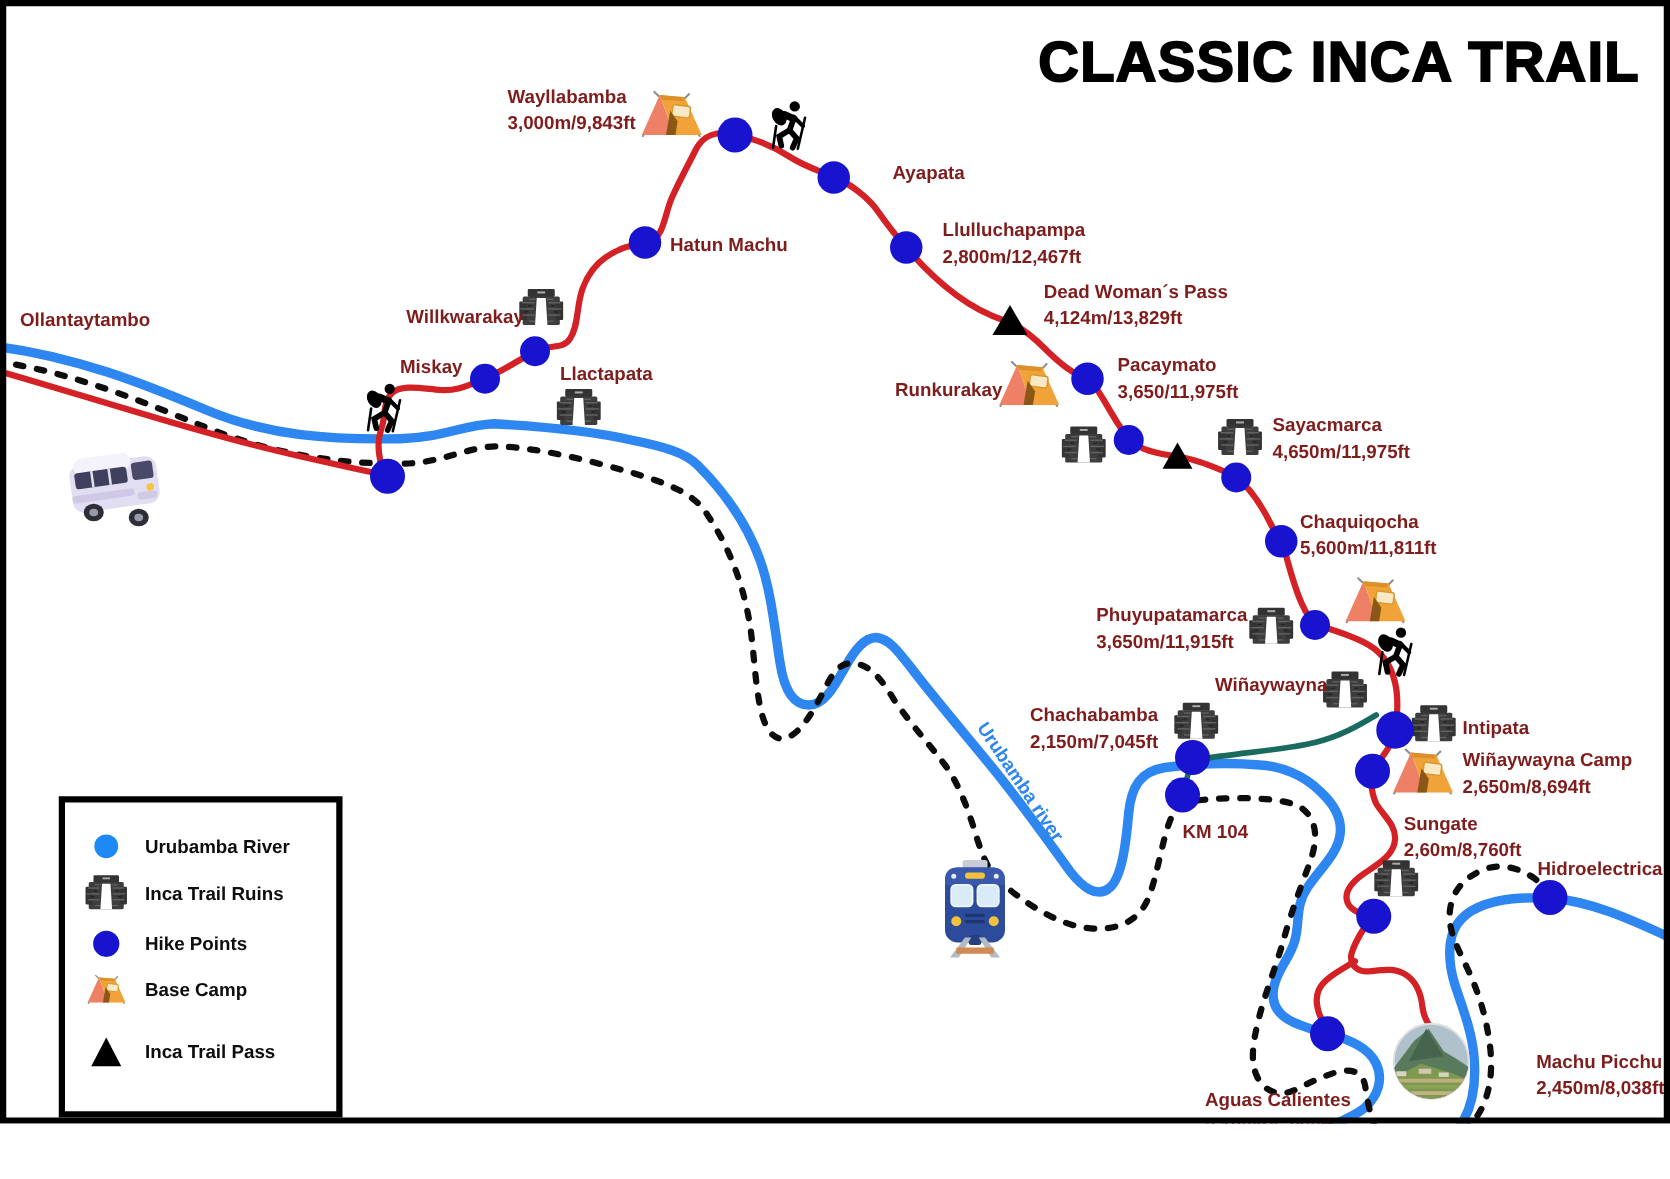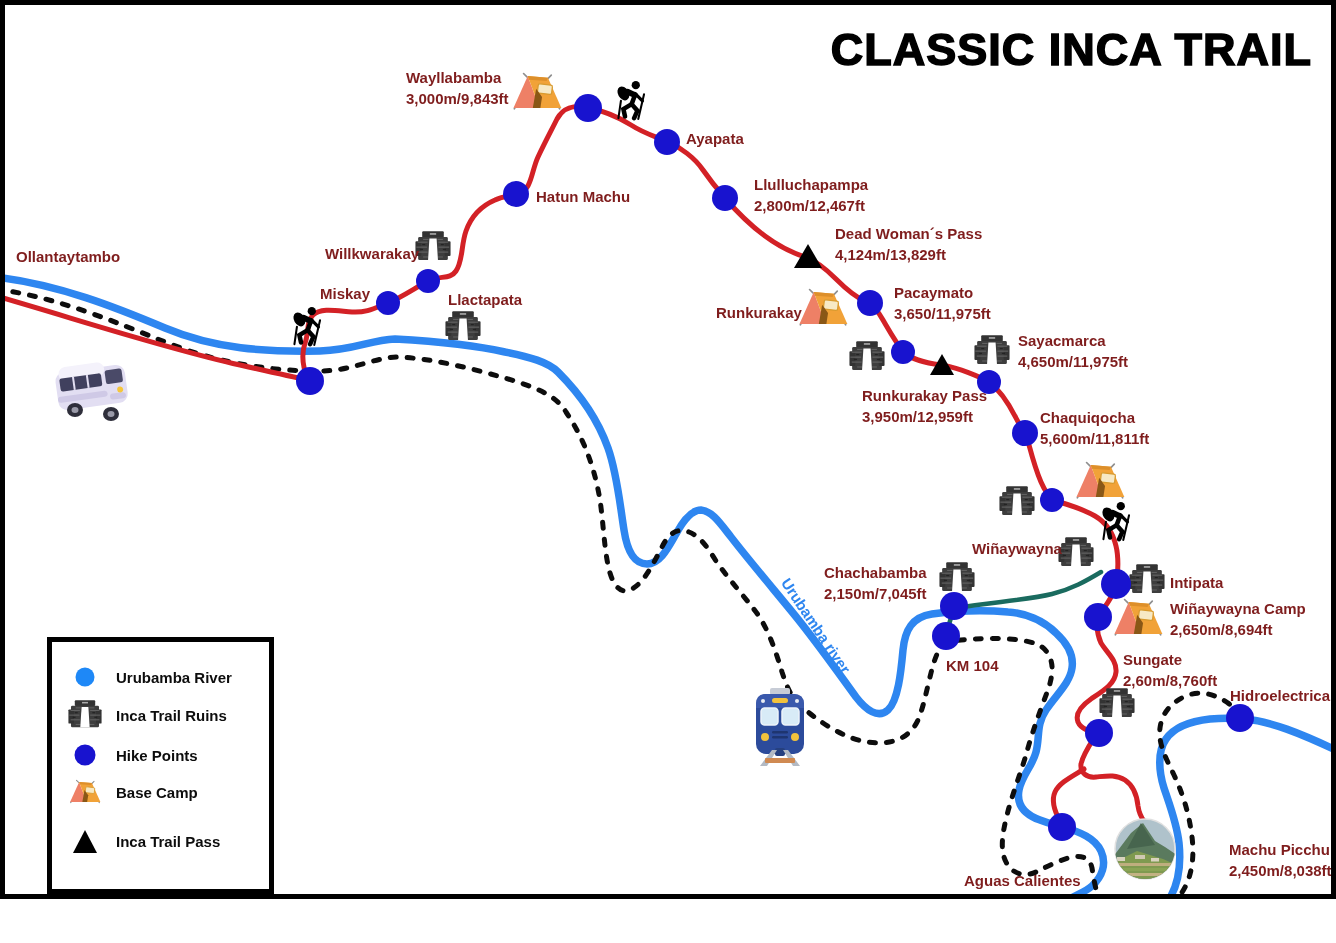--- a/index.html
+++ b/index.html
@@ -262,49 +262,49 @@
 <div class="lbl" style="left:448px;top:289px">
   <div>Llactapata</div>
     </div>
 <div class="lbl" style="left:536px;top:186px">
   <div>Hatun Machu</div>
     </div>
 <div class="lbl" style="left:406px;top:67px">
   <div>Wayllabamba</div>
       <div>3,000m/9,843ft</div>
     </div>
-<div class="lbl" style="left:686px;top:128px">
+<div class="lbl" style="left:714px;top:128px">
   <div>Ayapata</div>
     </div>
 <div class="lbl" style="left:754px;top:174px">
   <div>Llulluchapampa</div>
       <div>2,800m/12,467ft</div>
     </div>
 <div class="lbl" style="left:835px;top:223px">
   <div>Dead Woman´s Pass</div>
       <div>4,124m/13,829ft</div>
     </div>
 <div class="lbl" style="left:894px;top:282px">
   <div>Pacaymato</div>
       <div>3,650/11,975ft</div>
     </div>
 <div class="lbl" style="left:716px;top:302px">
   <div>Runkurakay</div>
     </div>
-<div class="lbl" style="left:862px;top:385px">
-  <div>Runkurakay Pass</div>
-      <div>3,950m/12,959ft</div>
-    </div>
 <div class="lbl" style="left:1018px;top:330px">
   <div>Sayacmarca</div>
       <div>4,650m/11,975ft</div>
     </div>
 <div class="lbl" style="left:1040px;top:407px">
   <div>Chaquiqocha</div>
       <div>5,600m/11,811ft</div>
+    </div>
+<div class="lbl" style="left:877px;top:482px">
+  <div>Phuyupatamarca</div>
+      <div>3,650m/11,915ft</div>
     </div>
 <div class="lbl" style="left:972px;top:538px">
   <div>Wiñaywayna</div>
     </div>
 <div class="lbl" style="left:1170px;top:572px">
   <div>Intipata</div>
     </div>
 <div class="lbl" style="left:1170px;top:598px">
   <div>Wiñaywayna Camp</div>
       <div>2,650m/8,694ft</div>

